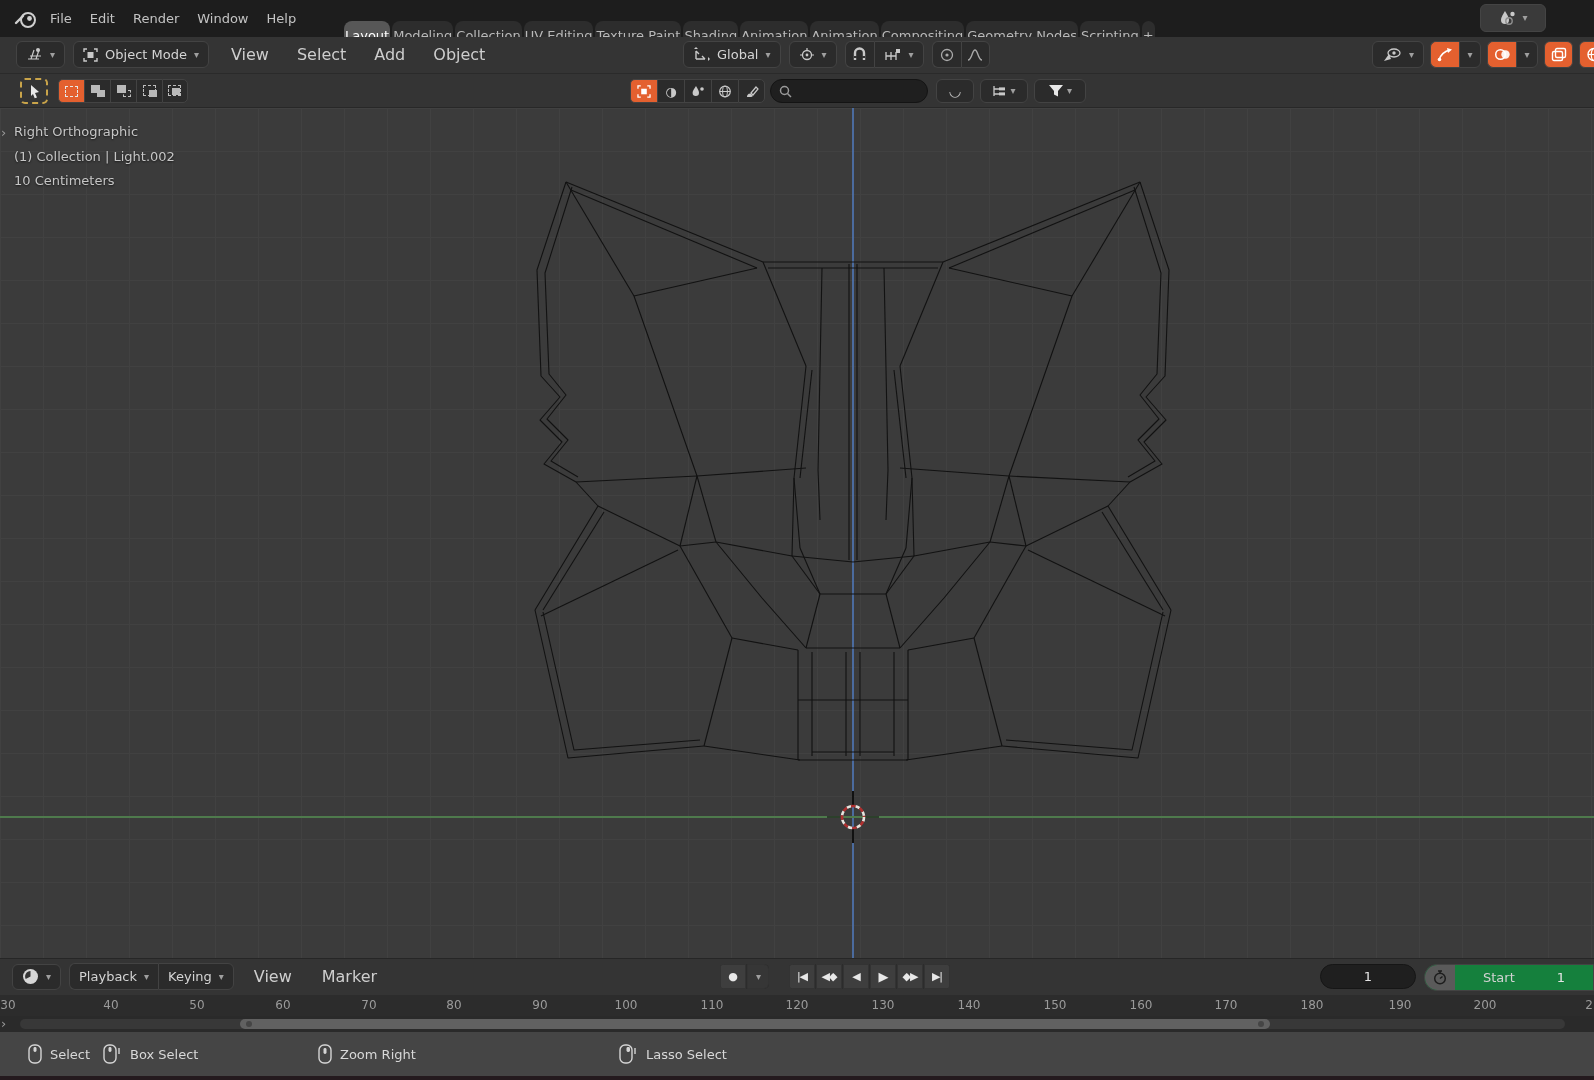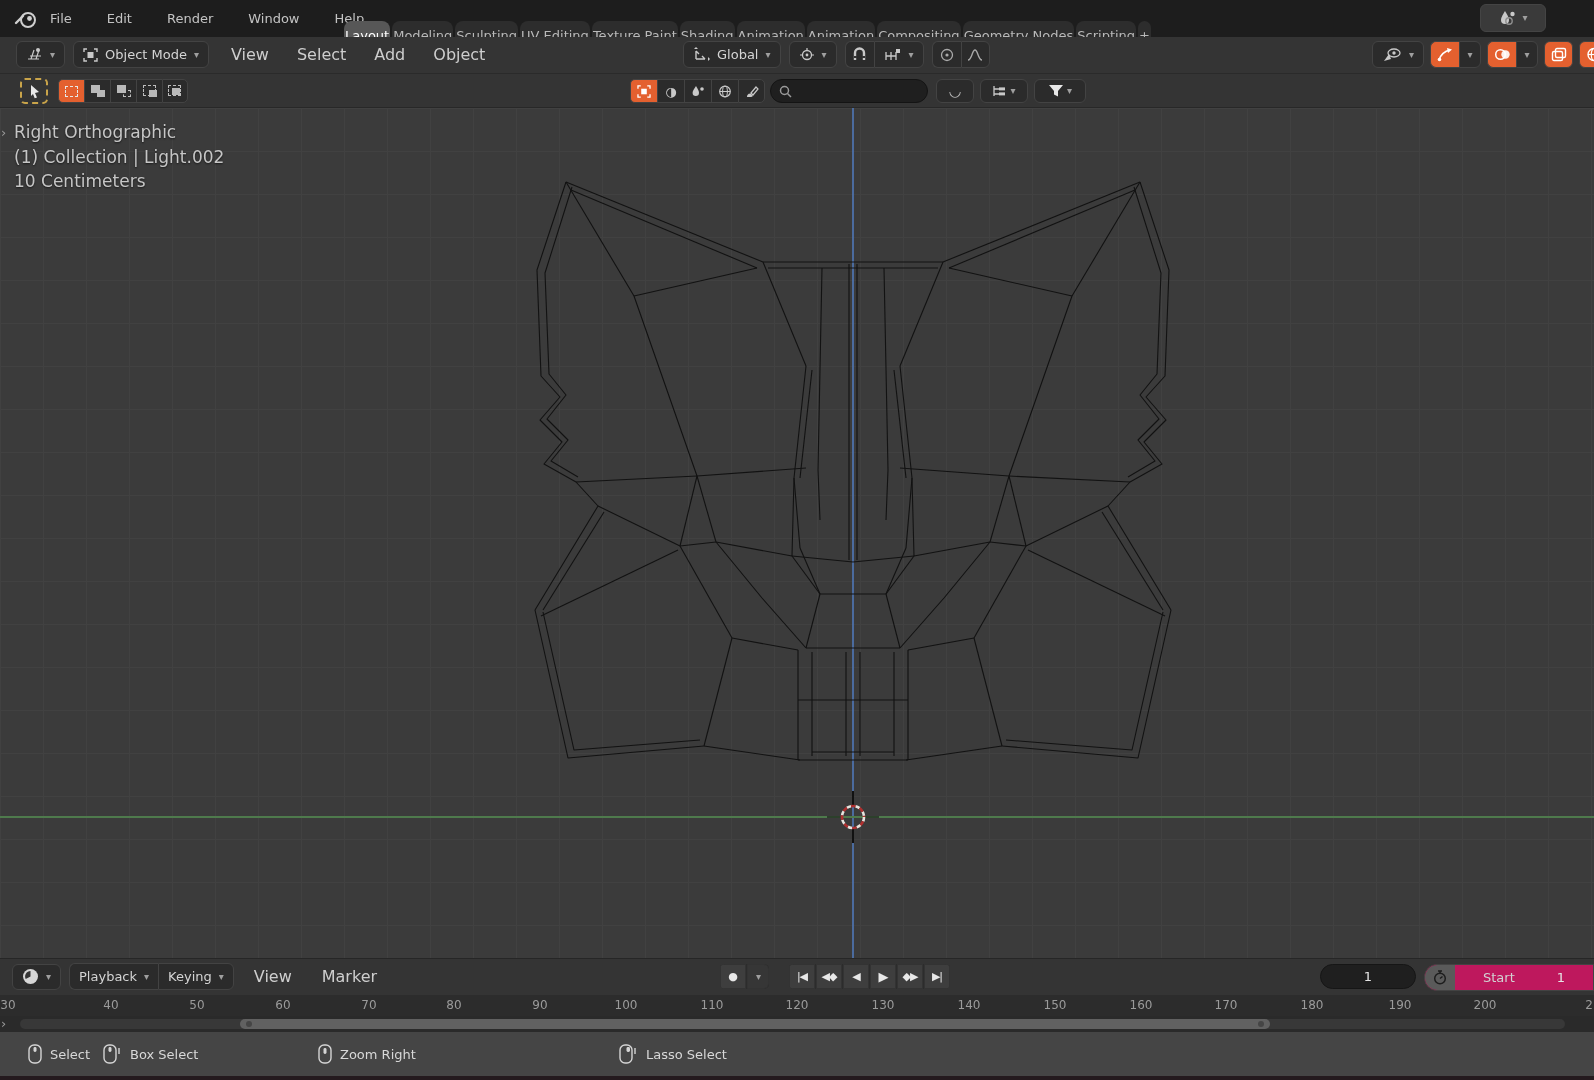--- a/index.html
+++ b/index.html
@@ -3,21 +3,21 @@
 <meta charset="utf-8">
 <style>
   * { margin:0; padding:0; box-sizing:border-box; }
   html,body { background:#111; }
   body { font-family:"DejaVu Sans","Liberation Sans",sans-serif; }
   .app { position:relative; width:1594px; height:1080px; overflow:hidden; background:#3b3b3b; user-select:none; }
 
   
   .topbar { position:absolute; left:0; top:0; width:100%; height:37px; background:#1d1d1d; }
   .logo { position:absolute; left:14px; top:7px; width:24px; height:24px; }
-  .top-menus { position:absolute; left:46px; top:0; height:37px; display:flex; align-items:center; gap:27px; }
+  .top-menus { position:absolute; left:46px; top:0; height:37px; display:flex; align-items:center; gap:10px; }
   .top-menu { color:#c3c3c3; font-size:13px; cursor:default; padding:3px 4px; border-radius:4px; }
   .tabs { position:absolute; left:344px; bottom:0; display:flex; gap:2px; align-items:flex-end; }
   .tab { height:16px; line-height:30px; padding:0 1px; background:#2d2d2d; color:#b9b9b9;
          font-size:13px; border-radius:8px 8px 0 0; white-space:nowrap; }
   .tab.active { background:#575757; color:#ffffff; }
   .scene-btn { position:absolute; right:48px; top:4px; height:28px; width:66px; background:#3a3a3a;
          border:1px solid #444; border-radius:6px; display:flex; align-items:center; justify-content:center; gap:4px; }
   .chev { color:#9f9f9f; font-size:10px; line-height:1; }
 
   
@@ -61,40 +61,40 @@
             border:1px solid #141414; border-radius:12px; display:flex; align-items:center; padding:0 8px; gap:6px; }
   .search input { background:transparent; border:none; outline:none; color:#ddd; font-size:12px; width:110px; }
   .pill-btn { position:absolute; top:5px; height:24px; background:#2b2b2b; border:1px solid #434343; border-radius:6px;
               display:flex; align-items:center; justify-content:center; gap:3px; color:#c9c9c9; }
 
   
   .viewport { position:absolute; left:0; top:108px; width:1594px; height:850px; background:#3b3b3b;
      background-image:
        repeating-linear-gradient(to right, #414141 0 1px, transparent 1px 43px),
        repeating-linear-gradient(to bottom, #414141 0 1px, transparent 1px 43px); }
-  .vp-overlay { position:absolute; left:14px; top:12px; color:#c6c6c6; font-size:17px; line-height:24.5px;
+  .vp-overlay { position:absolute; left:14px; top:12px; color:#c6c6c6; font-size:13px; line-height:24.5px;
                 text-shadow:0 1px 2px rgba(0,0,0,.6); }
   .edge-chev { position:absolute; color:#9a9a9a; font-size:13px; }
   .axis-z { position:absolute; left:852px; top:0; width:2px; height:850px; background:#4f74b0; opacity:.85; }
   .axis-y { position:absolute; left:0; top:708px; width:1594px; height:2px; background:#4e7a4c; }
   .mesh-svg { position:absolute; left:0; top:0; }
   .cursor3d { position:absolute; left:823px; top:679px; }
 
   
   .tl-hdr { position:absolute; left:0; top:958px; width:100%; height:37px; background:#343434; border-top:1px solid #262626; }
   .tl-left { position:absolute; left:12px; top:4px; display:flex; align-items:center; gap:8px; }
   .transport { position:absolute; left:720px; top:5px; display:flex; align-items:center; gap:6px; }
   .tbtn { width:26px; height:25px; background:#3e3e3e; border:1px solid #333; display:flex; align-items:center;
           justify-content:center; color:#e8e8e8; font-size:11px; letter-spacing:-1px; }
   .tgroup { display:flex; gap:1px; background:#2c2c2c; border-radius:5px; overflow:hidden; }
   .rec-dim { width:22px; background:#363636; color:#7d7d7d; border-radius:0 5px 5px 0; }
   .frame-pill { position:absolute; right:178px; top:5px; width:96px; height:25px; background:#1f1f1f;
                 border:1px solid #161616; border-radius:13px; color:#e5e5e5; font-size:13px;
                 display:flex; align-items:center; justify-content:center; }
-  .start-grp { position:absolute; right:0; top:5px; width:170px; height:27px; background:#be185d;
+  .start-grp { position:absolute; right:0; top:5px; width:170px; height:27px; background:#15803d;
                border:1px solid #434343; border-radius:13px 0 0 13px; display:flex; align-items:center; overflow:hidden; }
   .start-grp .clockchip { width:30px; height:25px; background:#5a5a5a; border-radius:13px 0 0 13px;
                display:flex; align-items:center; justify-content:center; }
   .start-grp .lab { color:#d2d2d2; font-size:13px; margin-left:28px; }
   .start-grp .val { color:#e5e5e5; font-size:13px; margin-left:42px; }
 
   .ruler { position:absolute; left:0; top:995px; width:100%; height:21px; background:#2c2c2c; }
   .ruler .rl { position:absolute; top:3px; transform:translateX(-50%); color:#9b9b9b; font-size:12px; }
   .scrollstrip { position:absolute; left:0; top:1016px; width:100%; height:16px; background:#2a2a2a; }
   .sc-track { position:absolute; left:20px; top:3px; width:1545px; height:10px; background:#383838; border-radius:5px; }
@@ -122,21 +122,21 @@
     <div class="top-menus">
       <div class="top-menu">File</div>
         <div class="top-menu">Edit</div>
         <div class="top-menu">Render</div>
         <div class="top-menu">Window</div>
         <div class="top-menu">Help</div>
     </div>
     <div class="tabs">
       <div class="tab active">Layout</div>
         <div class="tab">Modeling</div>
-        <div class="tab">Sculpting</div>
+        <div class="tab">Collection</div>
         <div class="tab">UV Editing</div>
         <div class="tab">Texture Paint</div>
         <div class="tab">Shading</div>
         <div class="tab">Animation</div>
         <div class="tab">Animation</div>
         <div class="tab">Compositing</div>
         <div class="tab">Geometry Nodes</div>
         <div class="tab">Scripting</div>
         <div class="tab">+</div>
     </div>

